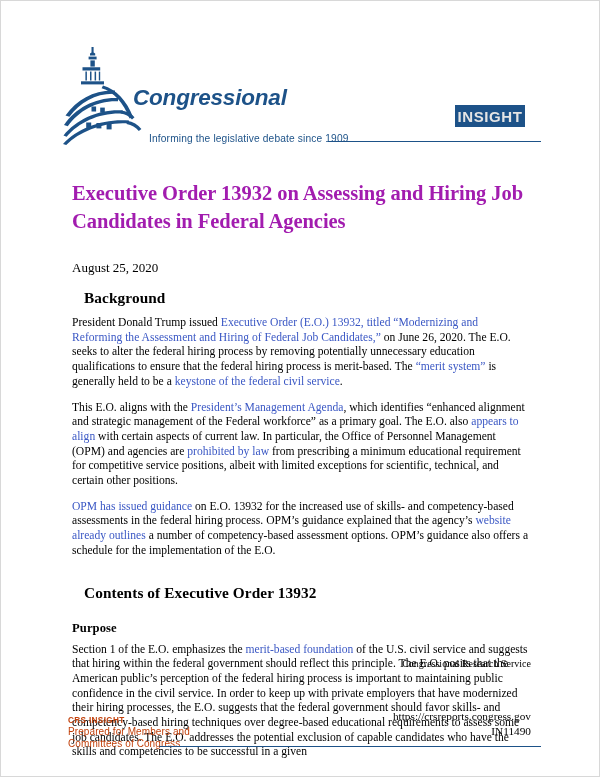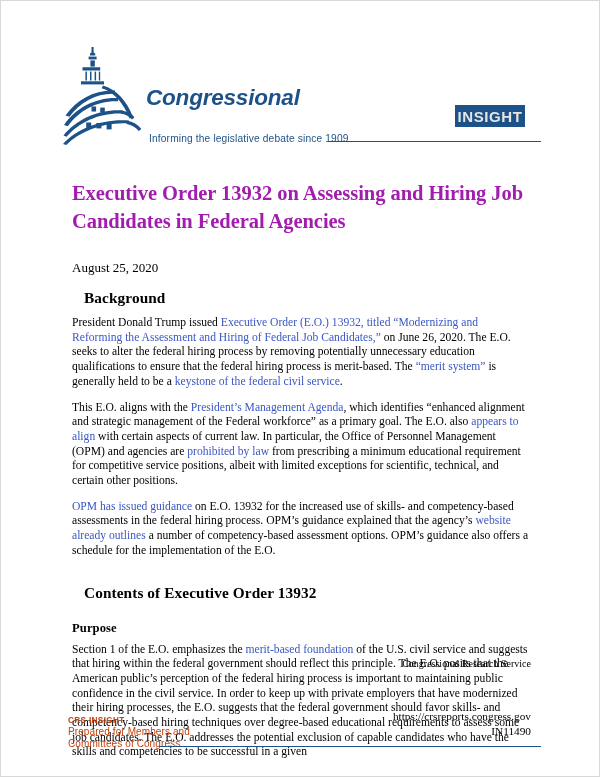--- a/index.html
+++ b/index.html
@@ -31,21 +31,21 @@
   }
   .logo-wrap {
     position: absolute;
     left: 62px;
     top: 44px;
     width: 90px;
     height: 100px;
   }
   .crs-wordmark {
     position: absolute;
-    left: 145px;
+    left: 132px;
     top: 86px;
     width: 250px;
   }
   .crs-wordmark .line {
     font-family: "Liberation Sans", sans-serif;
     font-style: italic;
     font-weight: bold;
     font-size: 22.5px;
     line-height: 21px;
     letter-spacing: -0.2px;

